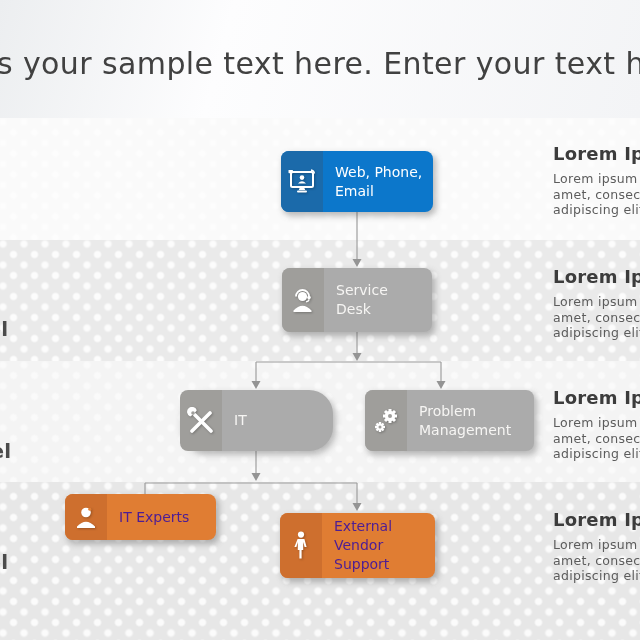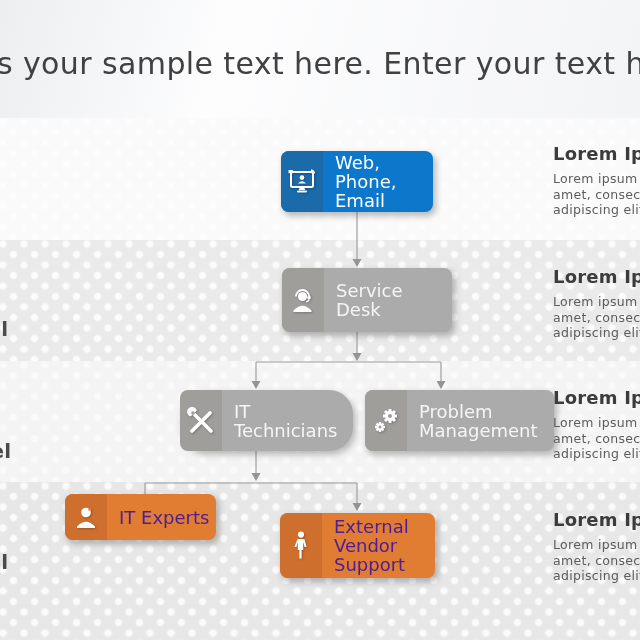--- a/index.html
+++ b/index.html
@@ -55,25 +55,25 @@
     position:absolute;border-radius:8px;z-index:2;
     box-shadow:2.5px 3.5px 6px rgba(80,80,80,.38);
     display:flex;align-items:center;
   }
   .node .strip{
     position:absolute;left:0;top:0;bottom:0;width:42px;
     border-radius:8px 0 0 8px;display:flex;align-items:center;justify-content:center;
   }
   .node .label{
     position:absolute;left:54px;right:4px;
-    color:#ffffff;font-size:18px;line-height:19px;font-weight:400;
+    color:#ffffff;font-size:14px;line-height:19px;font-weight:400;
   }
   .node-blue{background:#0c77cb;}
   .node-blue .strip{background:#1b6aaa;}
-  .node-gray{background:#ababab;padding-left:20px;}
+  .node-gray{background:#ababab;}
   .node-gray .strip{background:#9f9e9b;}
   .node-gray .label{color:#f6f5f3;}
   .node-orange{background:#e07d33;}
   .node-orange .strip{background:#ce6f2e;}
   .node-orange .label{color:#4c1d95;}
 
   #node-web-phone-email{left:281px;top:151px;width:152px;height:61px;}
   #node-service-desk{left:282px;top:268px;width:150px;height:64px;}
   #node-it-technicians{left:180px;top:390px;width:153px;height:61px;border-radius:24px;}
   #node-problem-management{left:365px;top:390px;width:169px;height:61px;}
@@ -185,21 +185,20 @@
     <div class="strip">
       <svg class="icon-svg" width="28" height="28" viewBox="0 0 28 28">
         <line x1="8" y1="8" x2="24" y2="24" stroke="#ffffff" stroke-width="3.6" stroke-linecap="round"></line>
         <line x1="5" y1="24" x2="23" y2="6" stroke="#ffffff" stroke-width="3.6" stroke-linecap="round"></line>
         <path d="M3.2,9.5 A5,5 0 1 1 9.8,3.2 L7.2,6.8 Z" fill="#ffffff"></path>
         <circle cx="6" cy="6" r="1.8" fill="#9f9e9b"></circle>
       </svg>
     </div>
     <div class="label">
       <div>IT</div>
-      <div>Technicians</div>
     </div>
   </div>
 
   <div class="node node-gray" id="node-problem-management">
     <div class="strip">
       <svg class="icon-svg" width="28" height="28" viewBox="0 0 28 28">
         <g stroke="#ffffff" stroke-width="3">
           <line x1="18" y1="2" x2="18" y2="16"></line>
           <line x1="11" y1="9" x2="25" y2="9"></line>
           <line x1="13" y1="4" x2="23" y2="14"></line>

